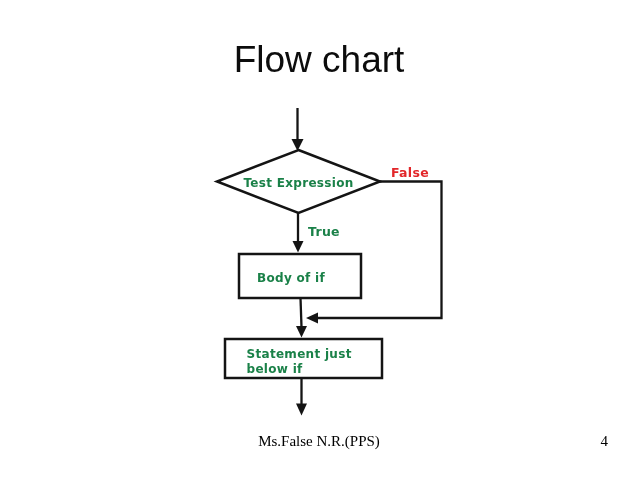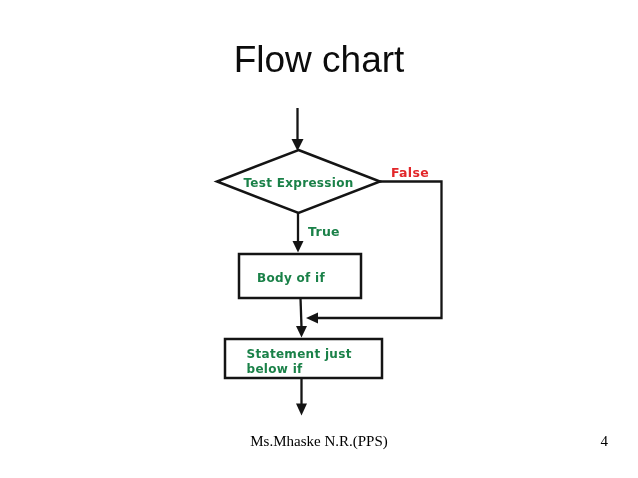--- a/index.html
+++ b/index.html
@@ -108,17 +108,17 @@
     <polygon class="arrowhead" points="301.5,337.5 296,326 307,326"></polygon>
 
     <rect class="shape" x="225" y="339" width="157" height="39"></rect>
     <text class="fc-label" x="246.5" y="357.5" text-anchor="start" fill="#1a8148">Statement just</text>
     <text class="fc-label" x="246.5" y="372.5" text-anchor="start" fill="#1a8148">below if</text>
 
     <line class="flowline" x1="301.5" y1="378" x2="301.5" y2="404"></line>
     <polygon class="arrowhead" points="301.5,415.5 296,403.5 307,403.5"></polygon>
   </svg>
 
-  <div class="footer-text">Ms.Mhaske N.R.(PPS)</div>
+  <div class="footer-text">Ms.False N.R.(PPS)</div>
 
   <div class="page-number">4</div>
 
 </div>
 
 </body></html>

